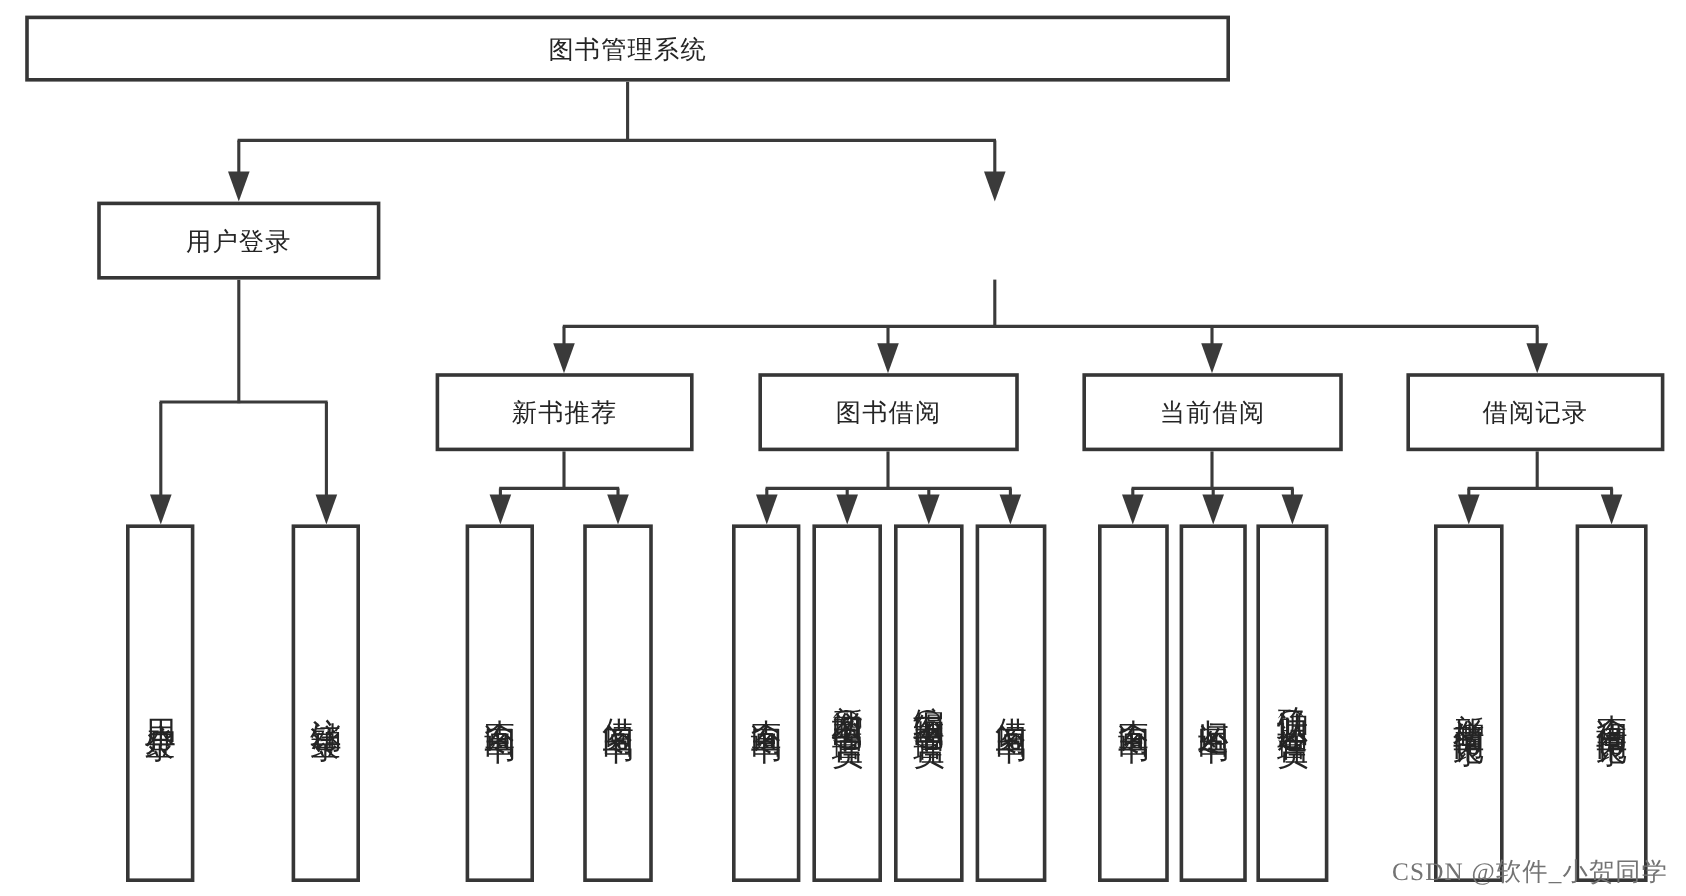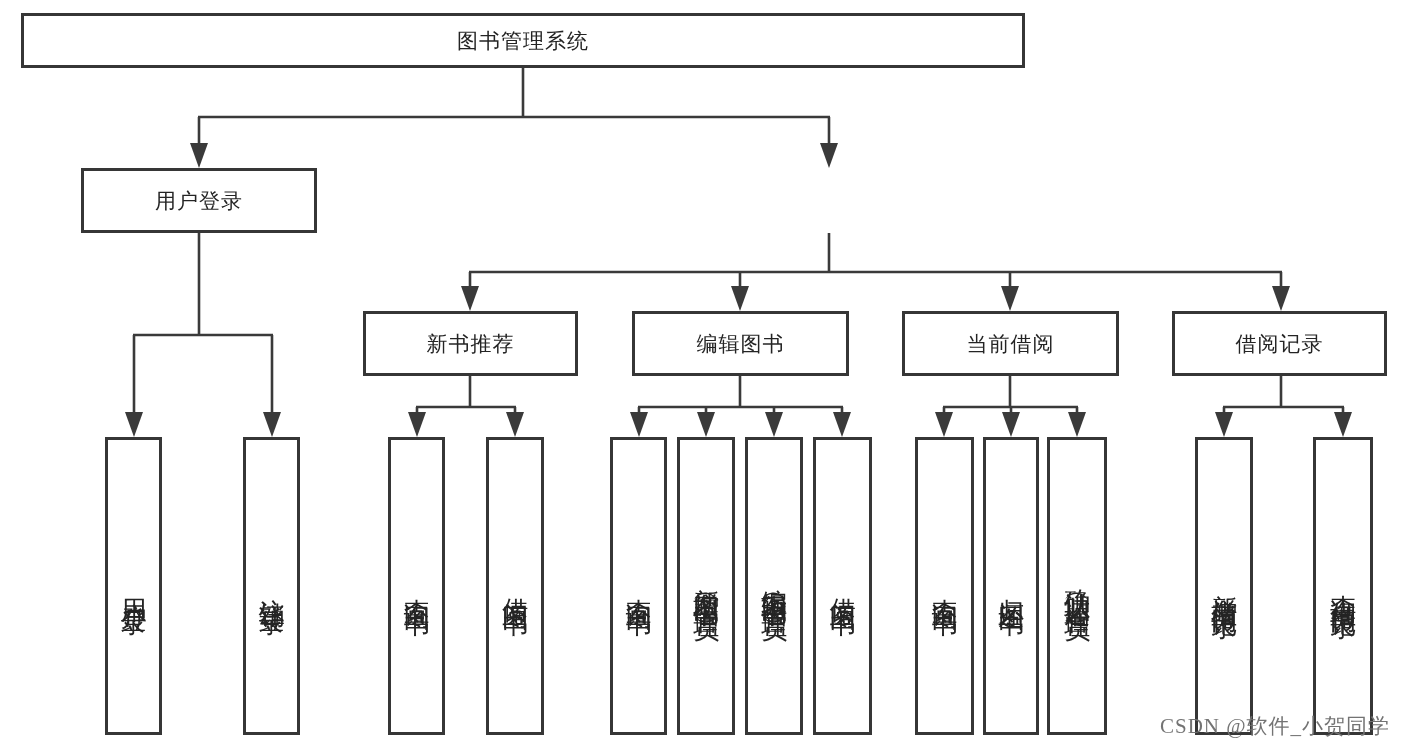--- a/index.html
+++ b/index.html
@@ -115,21 +115,21 @@
   </div>
 
   <div class="node h-node" style="left:81px; top:168px; width:236px; height:65px;">
     <span>用户登录</span>
   </div>
 
   <div class="node h-node" style="left:363px; top:311px; width:215px; height:65px;">
     <span>新书推荐</span>
   </div>
   <div class="node h-node" style="left:632px; top:311px; width:217px; height:65px;">
-    <span>编辑图书</span>
+    <span>图书借阅</span>
   </div>
   <div class="node h-node" style="left:1172px; top:311px; width:215px; height:65px;">
     <span>借阅记录</span>
   </div>
   <div class="node h-node" style="left:902px; top:311px; width:217px; height:65px;">
     <span>当前借阅</span>
   </div>
 
   <div class="node v-node" style="left:105px; top:437px; width:57px; height:298px;">
     <span class="vtext">用户登录</span>

